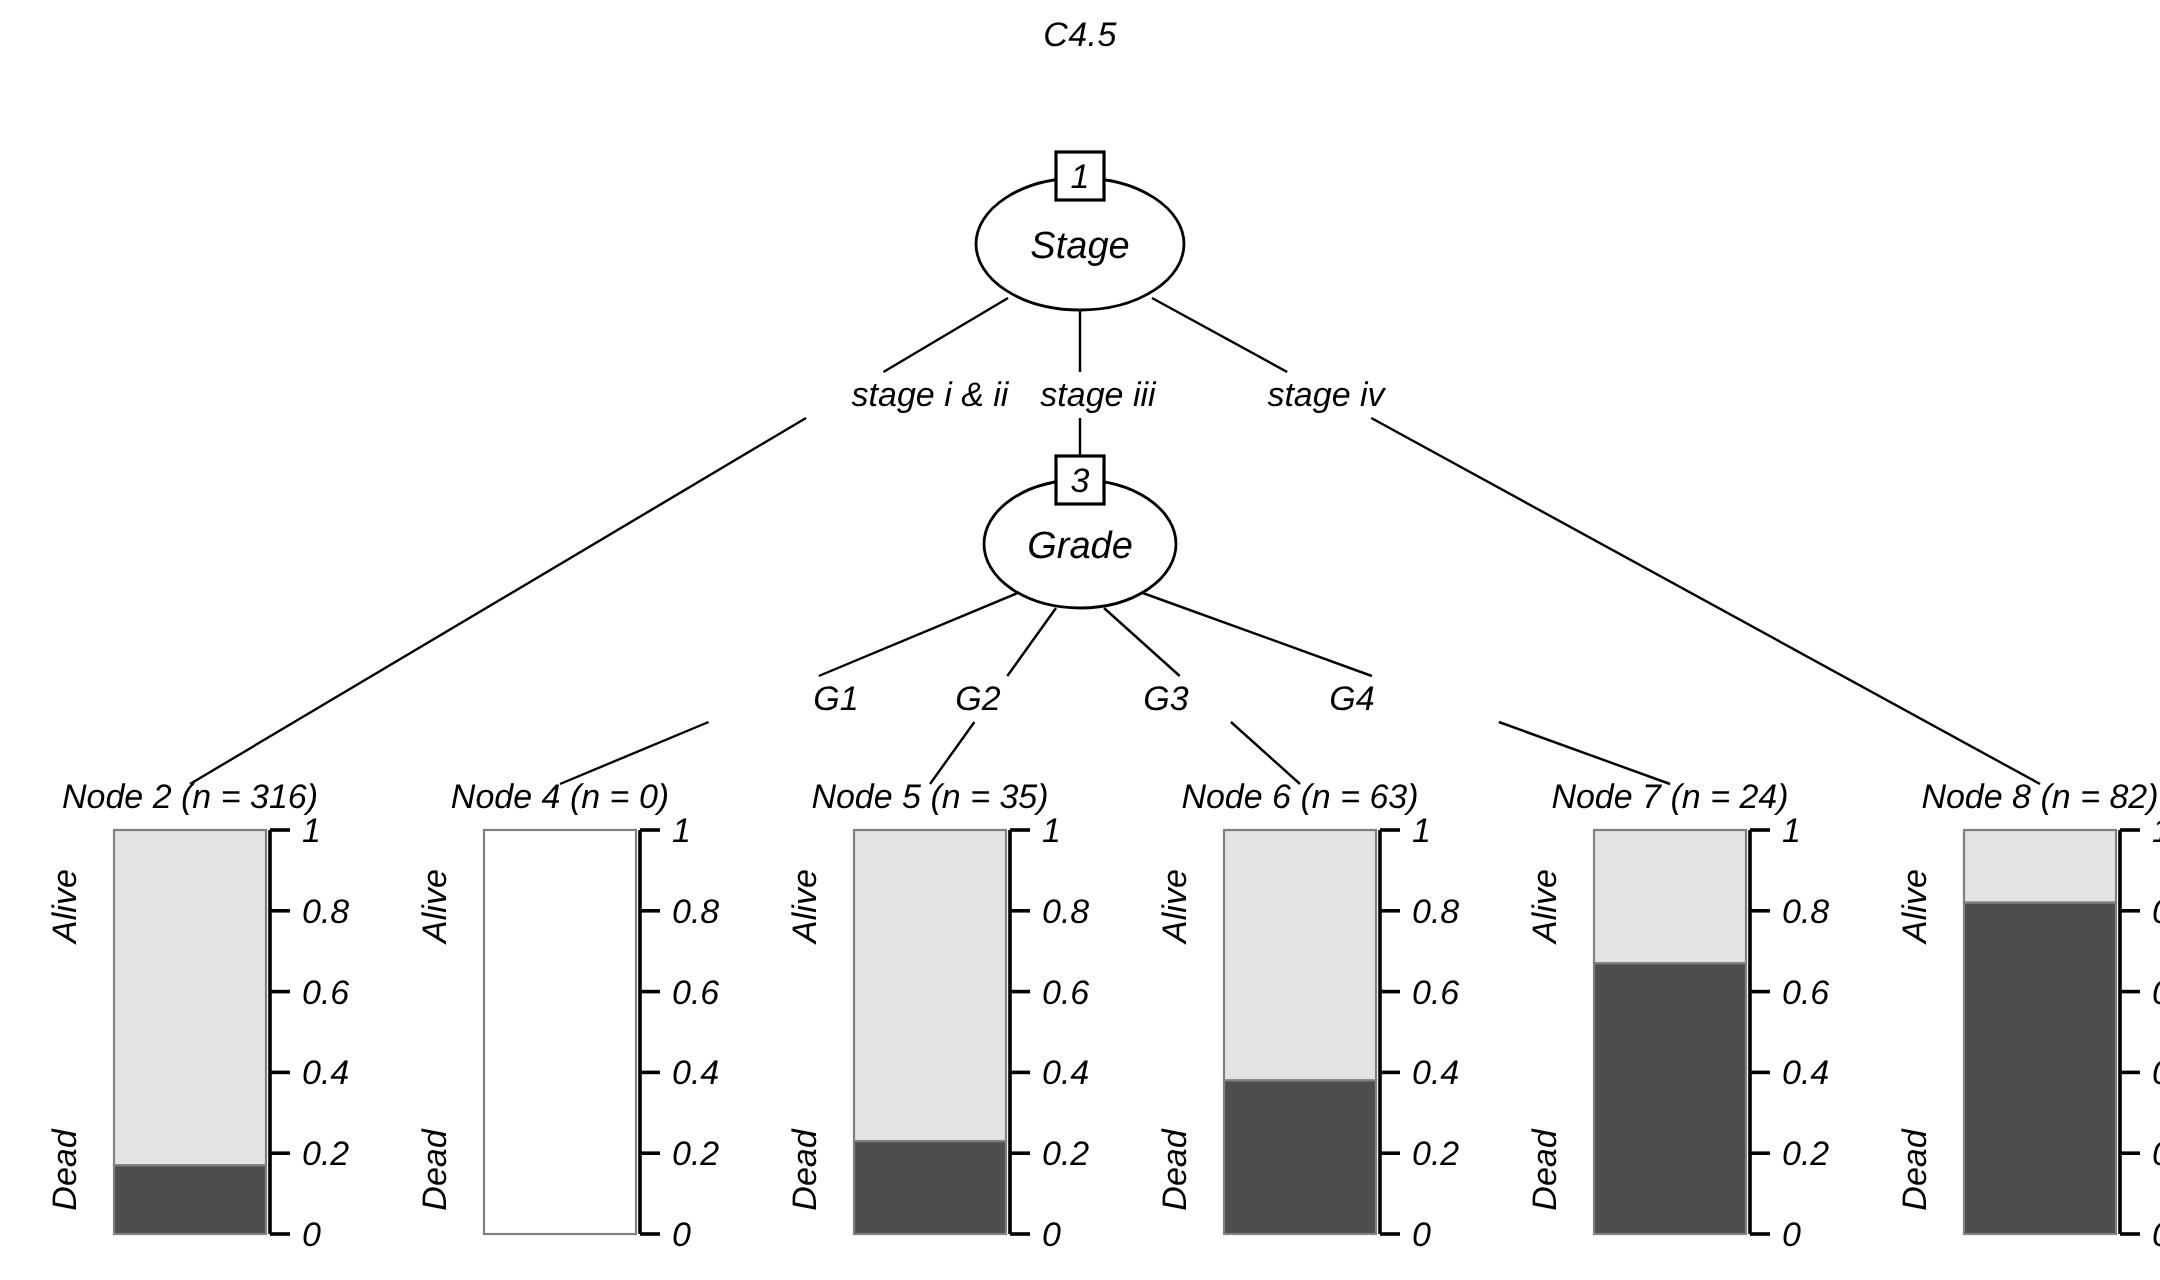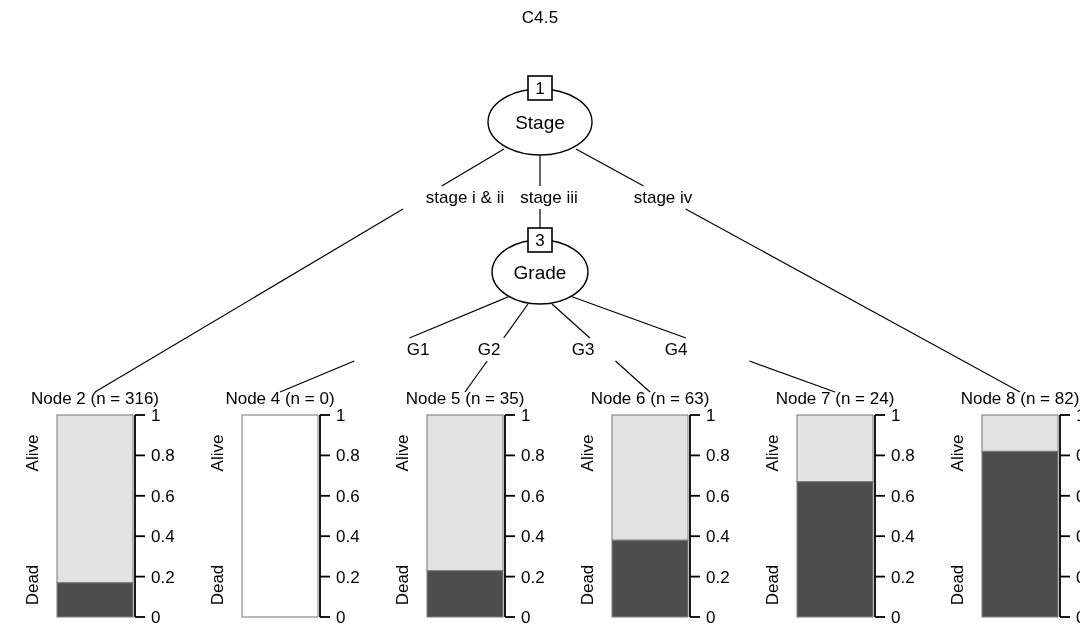--- a/index.html
+++ b/index.html
@@ -11,20 +11,21 @@
     width: 1080px;
     height: 640px;
     position: relative;
     font-family: "Liberation Sans", sans-serif;
     color: #000000;
     overflow: hidden;
   }
   #plot-root {
     position: absolute;
     inset: 0;
+    font-style: italic;
   }
   #tree-svg {
     position: absolute;
     left: 0;
     top: 0;
     width: 1080px;
     height: 640px;
   }
   .chart-title {
     position: absolute;

